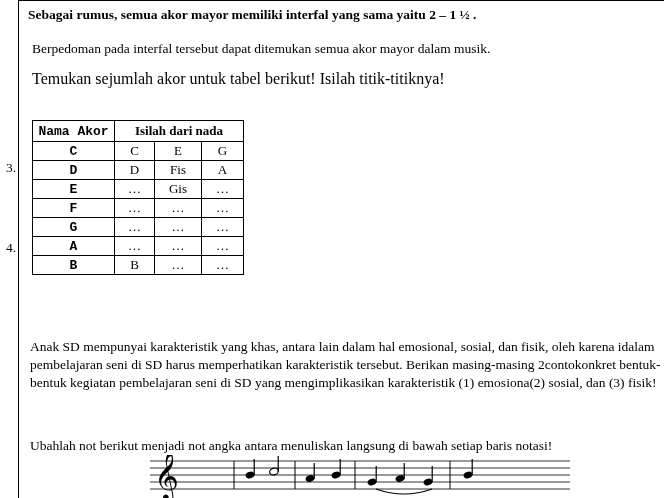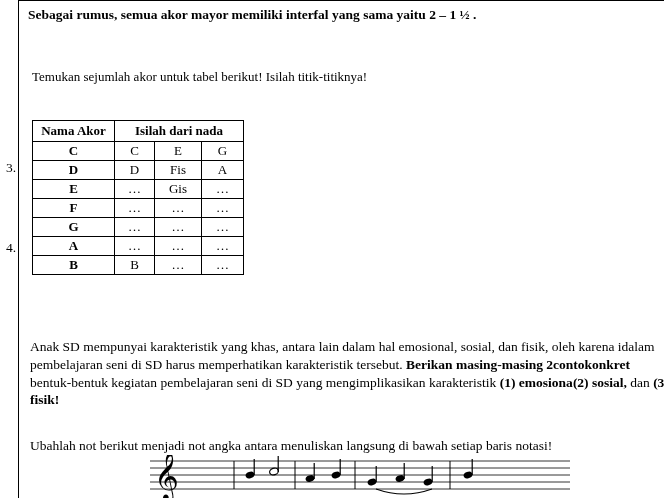--- a/index.html
+++ b/index.html
@@ -63,21 +63,21 @@
     left: 32px;
     top: 40px;
     width: 620px;
     font-size: 13.5px;
   }
   .p-3 {
     position: absolute;
     left: 32px;
     top: 68px;
     width: 620px;
-    font-size: 13px;
+    font-size: 16px;
   }
 
   
   .num {
     position: absolute;
     font-size: 13.5px;
     text-align: right;
     width: 14px;
   }
   .num-3 { left: 2px; top: 160px; }
@@ -100,35 +100,35 @@
     box-sizing: border-box;
   }
   table.akor th {
     font-weight: bold;
     font-size: 13px;
     padding: 2px 5px;
   }
   table.akor td.note {
     font-weight: normal;
   }
-  .col-name { width: 82px; }
+  .col-name { width: 82px; font-family: Liberation Mono, monospace; }
   .col-n1 { width: 40px; }
   .col-n2 { width: 47px; }
   .col-n3 { width: 42px; }
 
   
   .p-4 {
     position: absolute;
     left: 30px;
     top: 338px;
     width: 640px;
     font-size: 13.5px;
     line-height: 1.32;
   }
-  .p-4 b { font-weight: bold; }
+  .p-4 b { font-weight: normal; }
 
   .p-5 {
     position: absolute;
     left: 30px;
     top: 437px;
     width: 620px;
     font-size: 13.5px;
   }
 
   
@@ -144,20 +144,21 @@
 </head>
 <body>
 
 <div class="page">
 
   <div class="top-rule"></div>
   <div class="left-rule"></div>
 
   <div class="p-title para">Sebagai rumus, semua akor mayor memiliki interfal yang sama yaitu 2 – 1 ½ .</div>
 
+  <div class="p-2 para">Berpedoman pada interfal tersebut dapat ditemukan semua akor mayor dalam musik.</div>
 
   <div class="p-3 para">Temukan sejumlah akor untuk tabel berikut!  Isilah titik-titiknya!</div>
 
   <div class="num num-3">3.</div>
   <div class="num num-4">4.</div>
 
   <table class="akor">
     <thead>
       <tr>
         <th class="col-name">Nama Akor</th>

